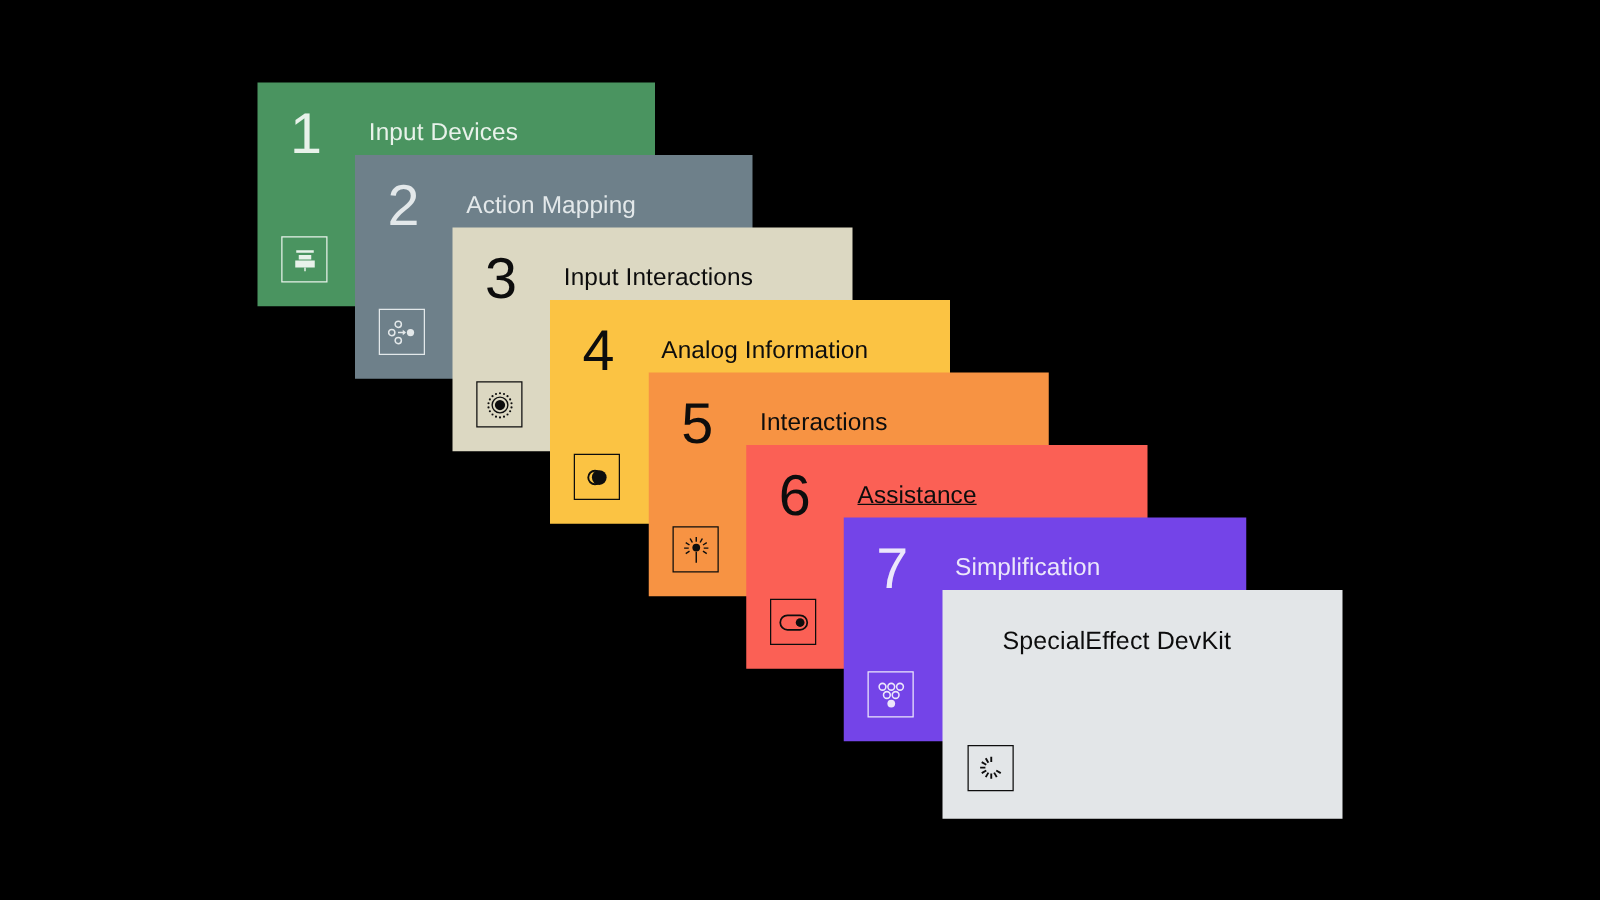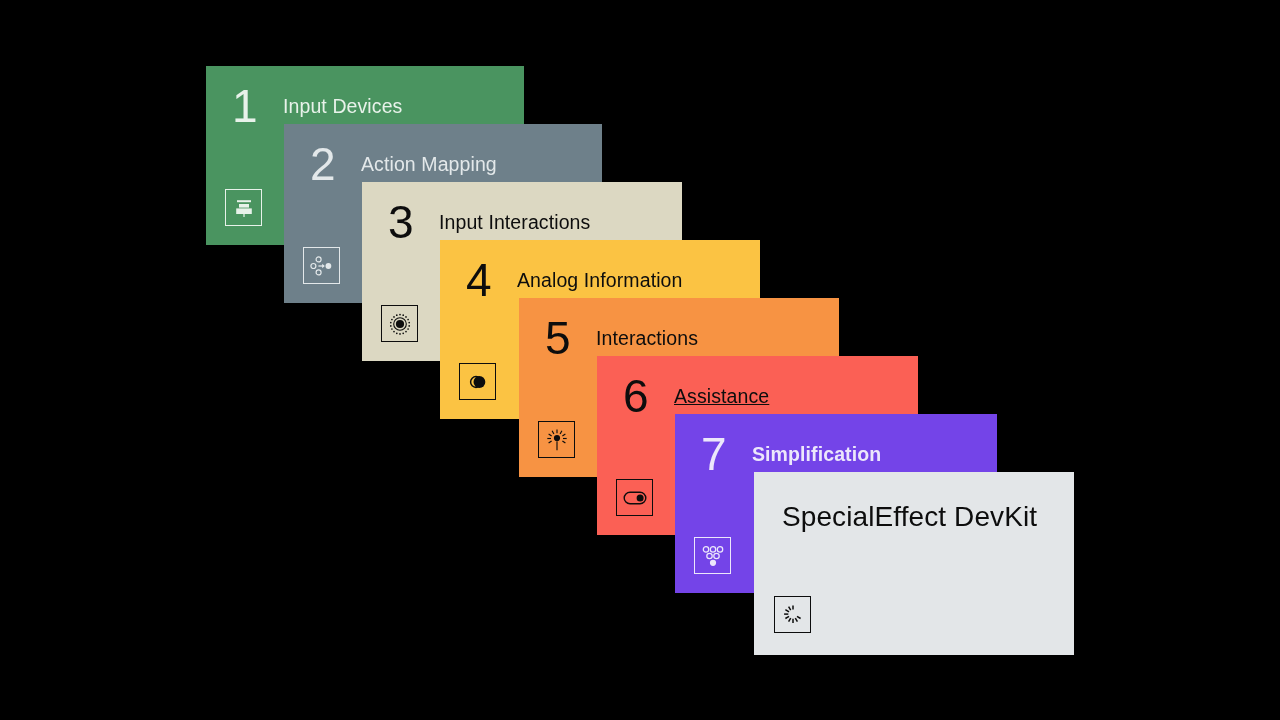--- a/index.html
+++ b/index.html
@@ -81,29 +81,29 @@
 
   .c5 .card-num   { left: 26px; top: 83px; }
   .c5 .card-title { left: 77px; top: 96px; }
   .c5 .card-icon  { left: 19px; top: 123px; }
 
   .c6 .card-num   { left: 26px; top: 83px; }
   .c6 .card-title { left: 77px; top: 96px; text-decoration: underline; }
   .c6 .card-icon  { left: 19px; top: 123px; }
 
   .c7 .card-num   { left: 26px; top: 83px; }
-  .c7 .card-title { left: 77px; top: 96px; font-weight: bold; }
+  .c7 .card-title { left: 77px; top: 96px; }
   .c7 .card-icon  { left: 19px; top: 123px; }
 
-  .c8 .card-title { left: 28px; top: 33px; font-size: 28px; }
+  .c8 .card-title { left: 36px; top: 33px; font-size: 20px; }
   .c8 .card-icon  { left: 20px; top: 124px; }
 
   
   .card-num { top: 17px !important; }
-  .card-title { top: 31px !important; }
+  .card-title { top: 31px !important; margin-left: 12px; }
   .card-icon { top: 123px !important; }
   .c8 .card-title { top: 31px !important; }
   .c8 .card-icon { top: 124px !important; }
 </style>
 </head>
 <body>
 
 <div id="stage">
 
   <div class="card c1" style="background:#4a9460;color:#e8f2ea;">

